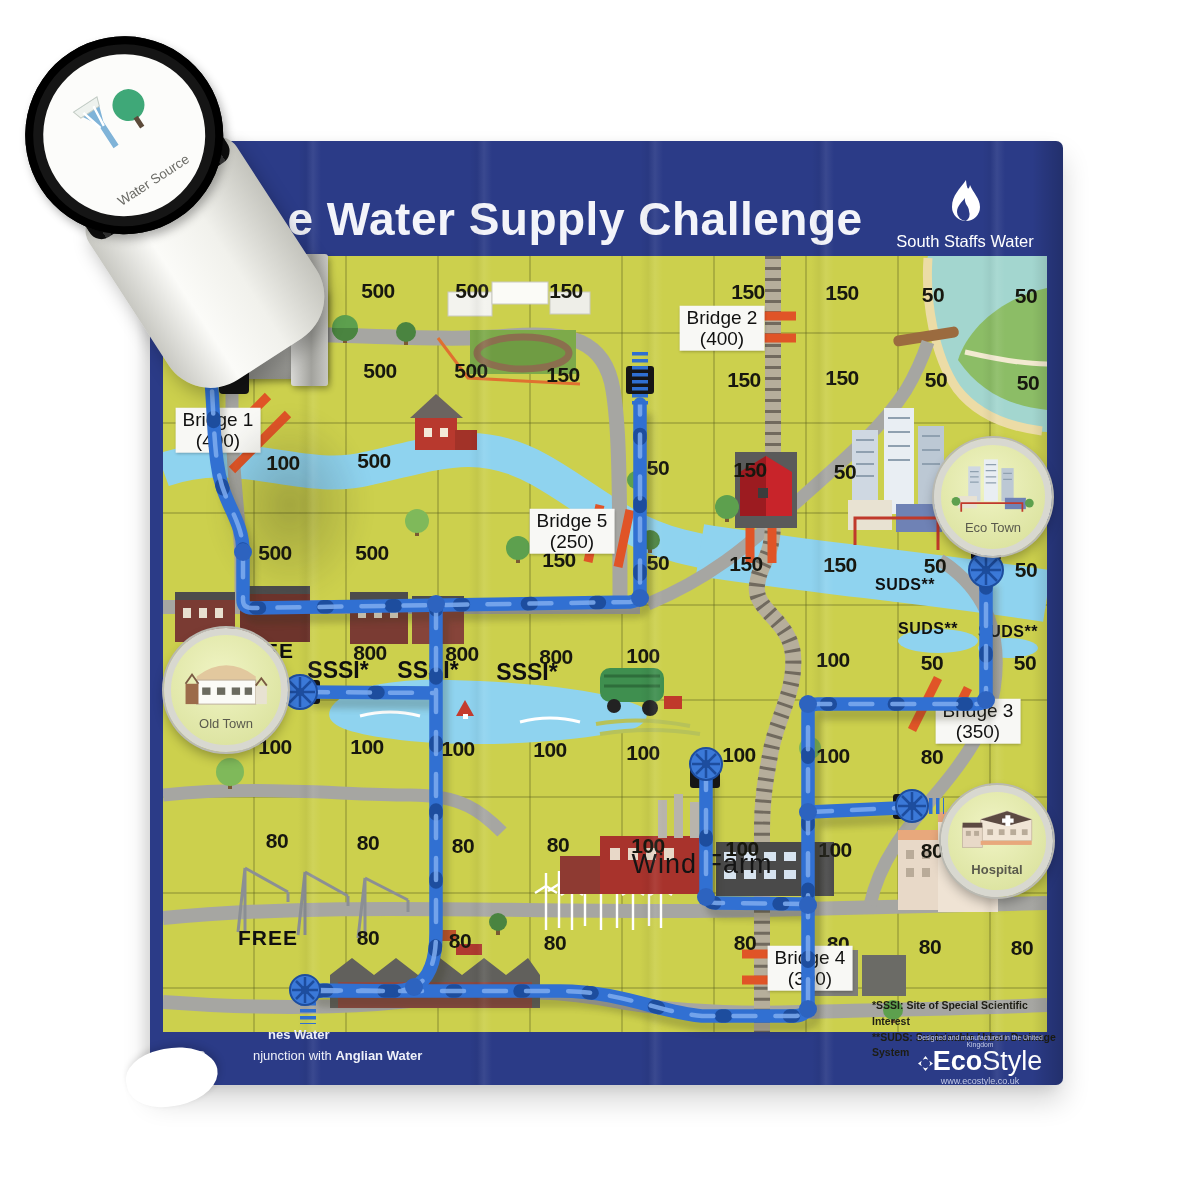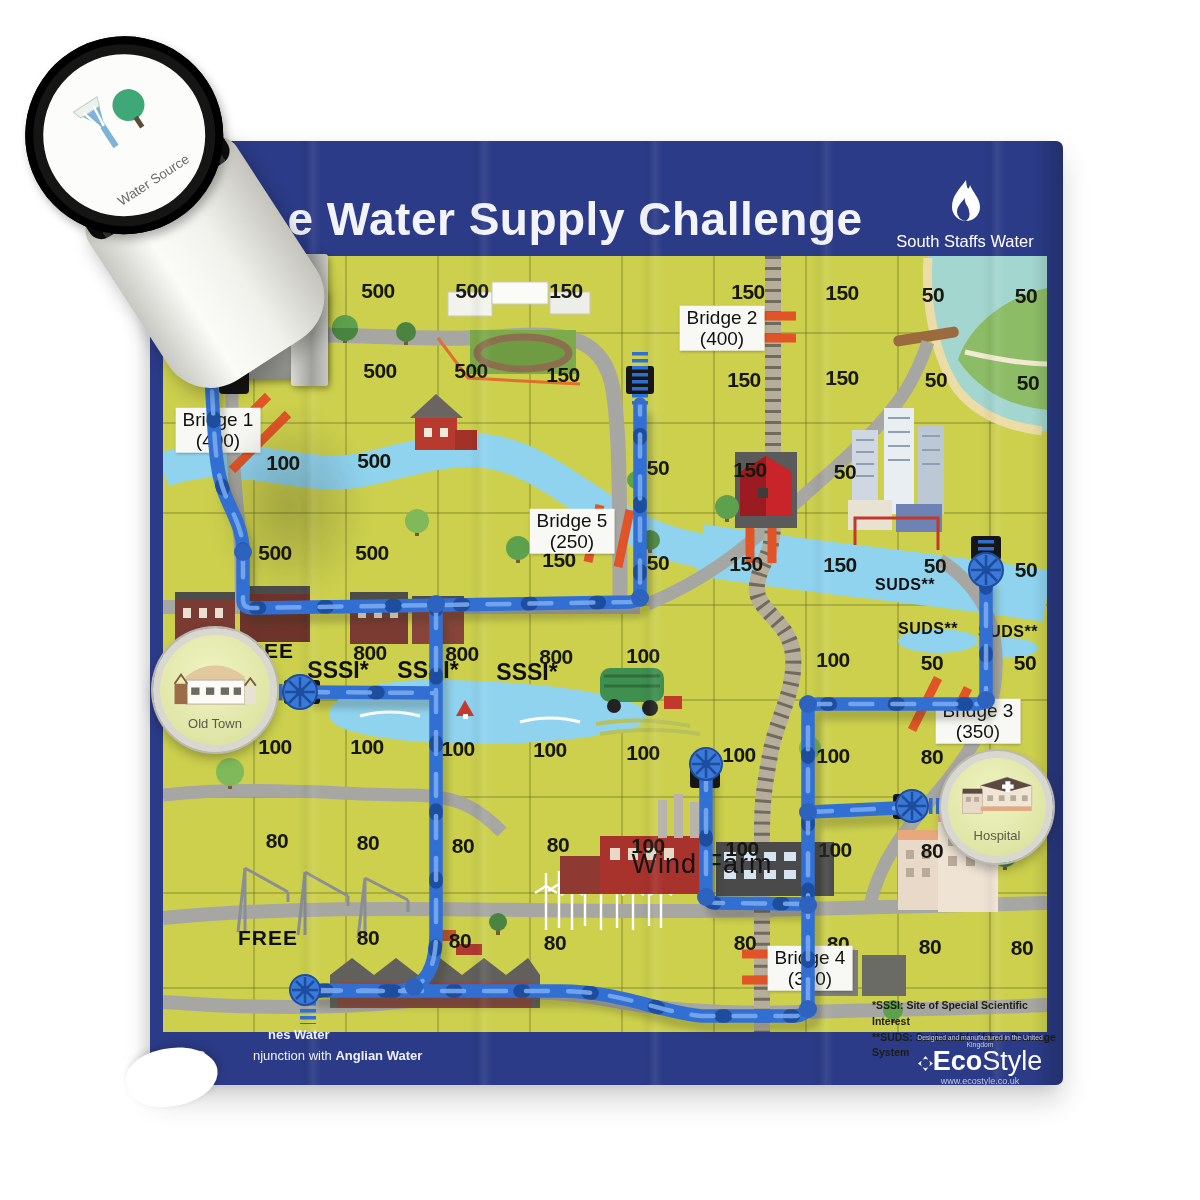--- a/index.html
+++ b/index.html
@@ -578,40 +578,56 @@
           <circle r="15" fill="#3b79d8" stroke="#1d4d9e" stroke-width="2"></circle>
           <g stroke="#1d4d9e" stroke-width="2.5">
             <path d="M0-13V13 M-13 0H13 M-9-9L9 9 M-9 9L9-9"></path>
           </g>
           <circle r="4" fill="#1d4d9e"></circle>
         </g>
     </g>
   </svg>
 
 
-
-  <div class="loc" style="left:153px;top:628px;width:124px;height:124px;">
+  <div class="loc" style="left:934px;top:438px;width:118px;height:118px;">
+    <svg viewBox="0 0 100 70">
+      <rect x="22" y="10" width="14" height="40" fill="#cfd8e2"></rect>
+        <rect x="40" y="2" width="16" height="48" fill="#e9eef3"></rect>
+        <rect x="60" y="12" width="14" height="38" fill="#bcc8d4"></rect>
+      <g stroke="#8fa0b0" stroke-width="1.4">
+          <path d="M24 16H34 M24 22H34 M24 28H34 M42 8H54 M42 15H54 M42 22H54 M42 29H54 M62 18H72 M62 25H72"></path>
+        </g>
+      <rect x="10" y="44" width="22" height="14" fill="#e8e2d2"></rect>
+        <rect x="64" y="46" width="24" height="13" fill="#6f82b5"></rect>
+      <circle cx="8" cy="50" r="5" fill="#5da04e"></circle>
+        <circle cx="92" cy="52" r="5" fill="#5da04e"></circle>
+      <path d="M14 62 L14 52 L84 52 L84 62" stroke="#c0392b" stroke-width="2" fill="none"></path>
+    </svg>
+    <div class="loc-label">Eco Town</div>
+  </div>
+
+  <div class="loc" style="left:164px;top:628px;width:124px;height:124px;">
     <svg viewBox="0 0 100 70">
       <path d="M18 30 Q50 6 82 30 L82 36 L18 36 Z" fill="#e2c89e"></path>
       <rect x="18" y="34" width="64" height="26" fill="#fbfbf7" stroke="#b9ab98"></rect>
       <g fill="#6b6b60">
           <rect x="24" y="42" width="9" height="8"></rect>
           <rect x="40" y="42" width="9" height="8"></rect>
           <rect x="56" y="42" width="9" height="8"></rect>
           <rect x="70" y="42" width="8" height="8"></rect>
         </g>
       <rect x="6" y="38" width="14" height="22" fill="#9c6b4a"></rect>
         <rect x="82" y="40" width="12" height="20" fill="#e8e2d2"></rect>
       <path d="M6 38 L13 28 L20 38 M82 40 L88 32 L94 40" stroke="#7a5a43" stroke-width="2" fill="none"></path>
     </svg>
     <div class="loc-label">Old Town</div>
   </div>
 
 
-  <div class="loc" style="left:941px;top:751px;width:112px;height:112px;">
+  <div class="loc" style="left:941px;top:785px;width:112px;height:112px;font-weight:bold;">
     <svg viewBox="0 0 100 70">
       <polygon points="30,18 62,8 92,18 92,44 30,44" fill="#f1e5d6" stroke="#c4b5a2"></polygon>
       <polygon points="30,18 62,8 92,18 62,26" fill="#5c4a42"></polygon>
       <path d="M60 13 h6 v4 h4 v5 h-4 v4 h-6 v-4 h-4 v-5 h4 Z" fill="#ffffff"></path>
       <rect x="8" y="26" width="24" height="26" fill="#e8d9c8" stroke="#c4b5a2"></rect>
         <rect x="8" y="22" width="24" height="6" fill="#5c4a42"></rect>
       <g fill="#b9ab99">
           <rect x="38" y="30" width="7" height="7"></rect>
           <rect x="52" y="30" width="7" height="7"></rect>
           <rect x="66" y="30" width="7" height="7"></rect>

